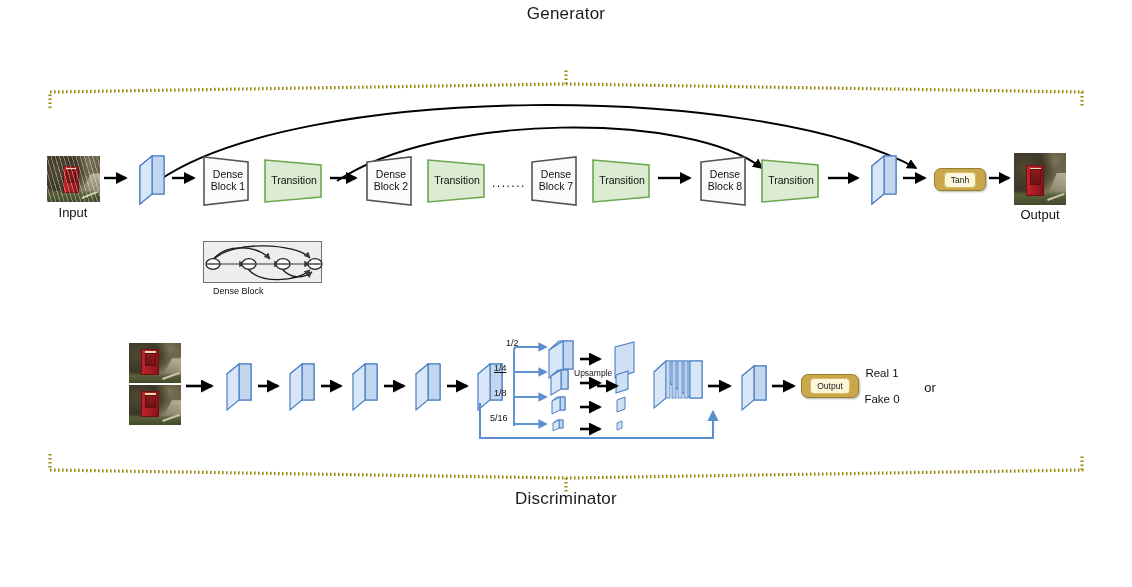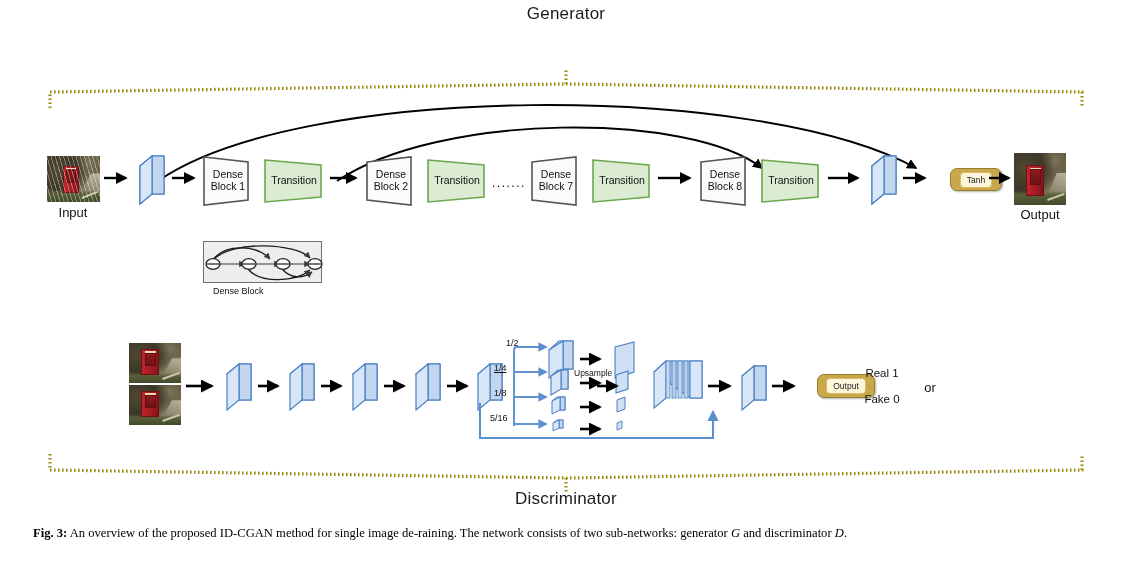--- a/index.html
+++ b/index.html
@@ -19,21 +19,21 @@
   
   .trap{position:absolute;display:flex;align-items:center;justify-content:center;
         box-sizing:border-box;text-align:center;line-height:1.12;}
   .trap .t{position:relative;z-index:3;font-size:10.5px;color:#111;padding:0 3px;}
   .trap .shape{position:absolute;left:0;top:0;width:100%;height:100%;z-index:1;}
 
   
   .act{position:absolute;box-sizing:border-box;border-radius:7px;
        background:#c9a84c;border:1px solid #9a7f2c;
        display:flex;align-items:center;justify-content:center;
-       box-shadow:1px 1px 2px rgba(0,0,0,.3);margin-left:16px;}
+       box-shadow:1px 1px 2px rgba(0,0,0,.3);}
   .act .inner{box-sizing:border-box;background:#fdf6da;border:1px solid #d8bd6a;
        border-radius:4px;font-size:8.5px;color:#222;padding:2px 6px;white-space:nowrap;
        display:flex;align-items:center;justify-content:center;}
 
   
   .inset{position:absolute;box-sizing:border-box;background:#eeeeee;border:1px solid #707070;}
 
   
   .photo{position:absolute;overflow:hidden;box-sizing:border-box;
          background:#6f6a52;}
@@ -438,17 +438,14 @@
   <div class="abs lbl" style="left:870px;top:380px;width:120px;font-size:13px;">or</div>
   <div class="abs lbl" style="left:822px;top:393px;width:120px;font-size:11.5px;">Fake 0</div>
 
   <svg class="abs" style="left:0;top:448px;width:1132px;height:40px;">
     <path d="M50,6 L50,22 L566,30 L1082,22 L1082,6" fill="none" stroke="#9a8c10" stroke-width="3.2" stroke-dasharray="1.6 2.4" stroke-linecap="butt"></path>
     <path d="M566,30 L566,44" fill="none" stroke="#9a8c10" stroke-width="3.2" stroke-dasharray="1.6 2.4"></path>
   </svg>
 
   <div class="abs sect-title" style="left:466px;top:489px;">Discriminator</div>
 
-  <div class="cap" style="left:33px;top:525px;width:1066px;">
-    <b>Fig. 3:</b><span> An overview of the proposed ID-CGAN method for single image de-raining. The network consists of two sub-networks: generator </span><i>G</i><span> and discriminator </span><i>D</i><span>.</span>
-  </div>
 
 </div>
 
 </body></html>

